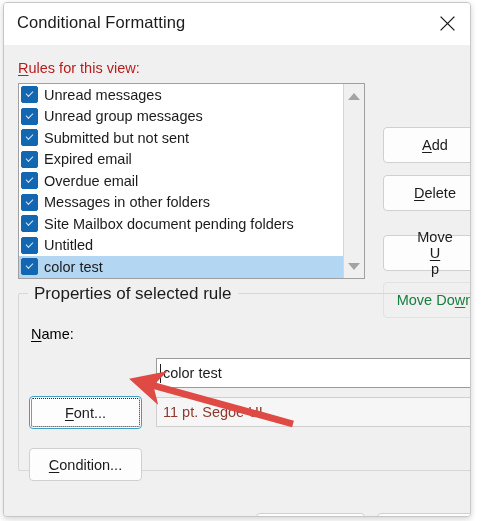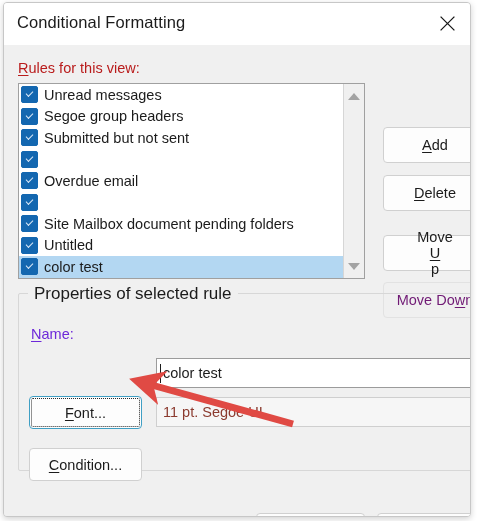--- a/index.html
+++ b/index.html
@@ -185,21 +185,21 @@
     align-items: center;
     justify-content: center;
     box-sizing: border-box;
     cursor: default;
     font-family: "Liberation Sans", sans-serif;
     white-space: nowrap;
   }
   .btn.disabled {
     background: #f0f0f0;
     border-color: #e2e2e2;
-    color: #701a75;
+    color: #15803d;
   }
   #btn-add    { left: 379px; top: 82px;  width: 104px; height: 36px; }
   #btn-delete { left: 379px; top: 130px; width: 104px; height: 36px; }
   #btn-moveup { left: 379px; top: 190px; width: 104px; height: 36px; flex-direction: column; }
   #btn-movedn { left: 379px; top: 237px; width: 104px; height: 36px; }
 
   
   .groupbox {
     position: absolute;
     left: 14px;
@@ -219,21 +219,21 @@
     font-size: 17px;
     color: #1b1b1b;
     white-space: nowrap;
   }
 
   .field-label {
     position: absolute;
     left: 27px;
     top: 281px;
     font-size: 14.5px;
-    color: #6d28d9;
+    color: #000000;
     white-space: nowrap;
   }
 
   .textinput {
     position: absolute;
     left: 152px;
     top: 313px;
     width: 327px;
     height: 30px;
     background: #ffffff;
@@ -361,35 +361,37 @@
     <div class="rules-label"><span></span><span class="ak">R</span><span>ules for this view:</span></div>
 
     <div class="listbox">
       <div class="list-inner" id="rules-list">
           <div class="list-item">
             <span class="cbx" style="background: rgb(19, 103, 176); border-color: rgb(19, 103, 176);"></span>
             <span class="item-label">Unread messages</span>
           </div>
           <div class="list-item">
             <span class="cbx" style="background: rgb(19, 103, 176); border-color: rgb(19, 103, 176);"></span>
-            <span class="item-label">Segoe group headers</span>
+            <span class="item-label">Unread group messages</span>
           </div>
           <div class="list-item">
             <span class="cbx" style="background: rgb(19, 103, 176); border-color: rgb(19, 103, 176);"></span>
             <span class="item-label">Submitted but not sent</span>
           </div>
           <div class="list-item">
             <span class="cbx" style="background: rgb(19, 103, 176); border-color: rgb(19, 103, 176);"></span>
+            <span class="item-label">Expired email</span>
           </div>
           <div class="list-item">
             <span class="cbx" style="background: rgb(19, 103, 176); border-color: rgb(19, 103, 176);"></span>
             <span class="item-label">Overdue email</span>
           </div>
           <div class="list-item">
             <span class="cbx" style="background: rgb(19, 103, 176); border-color: rgb(19, 103, 176);"></span>
+            <span class="item-label">Messages in other folders</span>
           </div>
           <div class="list-item">
             <span class="cbx" style="background: rgb(19, 103, 176); border-color: rgb(19, 103, 176);"></span>
             <span class="item-label">Site Mailbox document pending folders</span>
           </div>
           <div class="list-item">
             <span class="cbx" style="background: rgb(19, 103, 176); border-color: rgb(19, 103, 176);"></span>
             <span class="item-label">Untitled</span>
           </div>
           <div class="list-item selected" style="background: rgb(179, 215, 242);">

